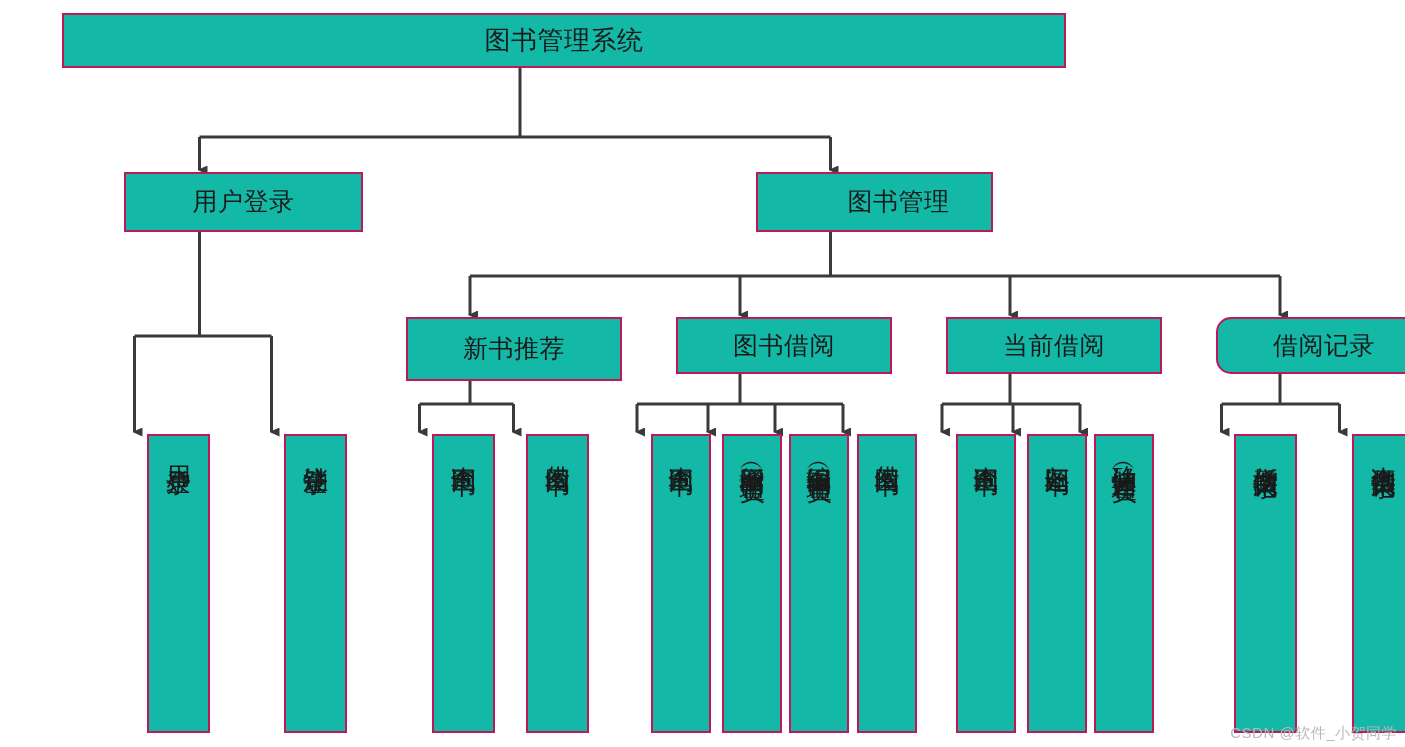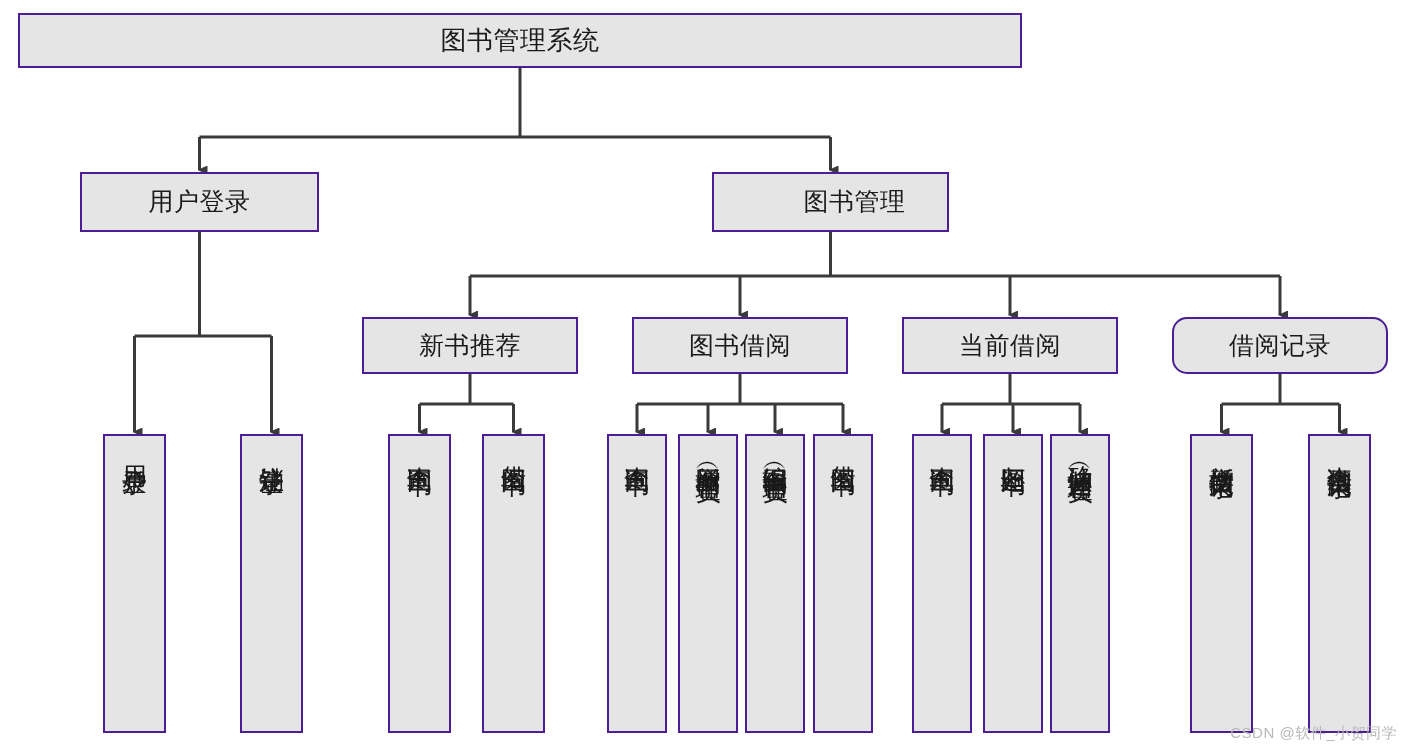--- a/index.html
+++ b/index.html
@@ -21,26 +21,27 @@
     position: absolute;
     left: 0;
     top: 0;
     width: 1405px;
     height: 747px;
     pointer-events: none;
   }
   .node {
     position: absolute;
     box-sizing: border-box;
-    background: #e5e5e5;
-    border: 2px solid #4c1d95;
+    background: #14b8a6;
+    border: 2px solid #be185d;
     display: flex;
     align-items: center;
     justify-content: center;
     color: #1a1a1a;
+    margin-left: 44px;
   }
   .node .label {
     display: block;
     text-align: center;
     line-height: 1.18;
     letter-spacing: 0.5px;
   }
   .node.horiz .label {
     writing-mode: horizontal-tb;
     font-size: 25px;
@@ -115,21 +116,21 @@
     <span class="label">图书管理系统</span>
   </div>
 
   <div class="node horiz" style="left: 80px; top: 172px; width: 239px; height: 60px;">
     <span class="label">用户登录</span>
   </div>
   <div class="node horiz" style="left: 712px; top: 172px; width: 237px; height: 60px; padding-left: 48px;">
     <span class="label">图书管理</span>
   </div>
 
-  <div class="node horiz" style="left: 362px; top: 317px; width: 216px; height: 57px;">
+  <div class="node horiz" style="left: 362px; top: 317px; width: 216px; height: 64px;">
     <span class="label">新书推荐</span>
   </div>
   <div class="node horiz" style="left: 632px; top: 317px; width: 216px; height: 57px;">
     <span class="label">图书借阅</span>
   </div>
   <div class="node horiz" style="left: 902px; top: 317px; width: 216px; height: 57px;">
     <span class="label">当前借阅</span>
   </div>
   <div class="node horiz" style="left: 1172px; top: 317px; width: 216px; height: 57px; border-radius: 15px;">
     <span class="label">借阅记录</span>

